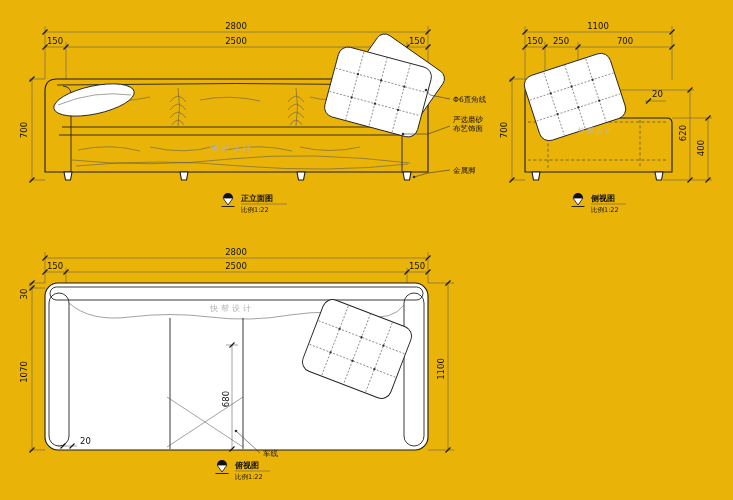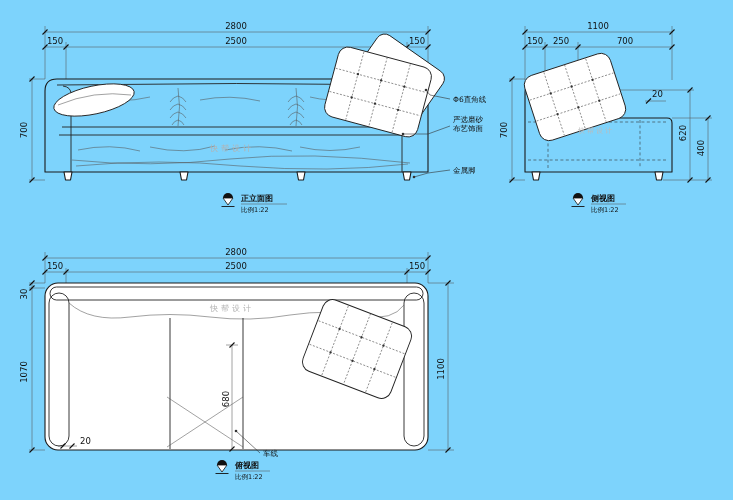--- a/index.html
+++ b/index.html
@@ -1,16 +1,16 @@
 <!DOCTYPE html>
 <html><head>
 <meta charset="utf-8">
 <style>
   html,body{margin:0;padding:0;background:#ffffff;}
-  #canvas{position:relative;width:733px;height:500px;background:#7dd3fc;overflow:hidden;
+  #canvas{position:relative;width:733px;height:500px;background:#eab308;overflow:hidden;
           font-family:"DejaVu Sans","Liberation Sans",sans-serif;}
   svg{position:absolute;left:0;top:0;}
   .line{stroke:#1a1a1a;stroke-width:1.1;fill:none;stroke-linejoin:round;}
   .med{stroke:#222;stroke-width:0.9;fill:none;stroke-linejoin:round;}
   .thin{stroke:#555;stroke-width:0.55;fill:none;}
   .dash{stroke:#333;stroke-width:0.6;fill:none;stroke-dasharray:3 2.4;}
   .grid{stroke:#444;stroke-width:0.55;fill:none;stroke-dasharray:2 1.6;}
   .tk{stroke:#111;stroke-width:1.1;fill:none;}
   .leader{stroke:#333;stroke-width:0.6;fill:none;}
   .dimtext{font-size:8.5px;fill:#111;}

